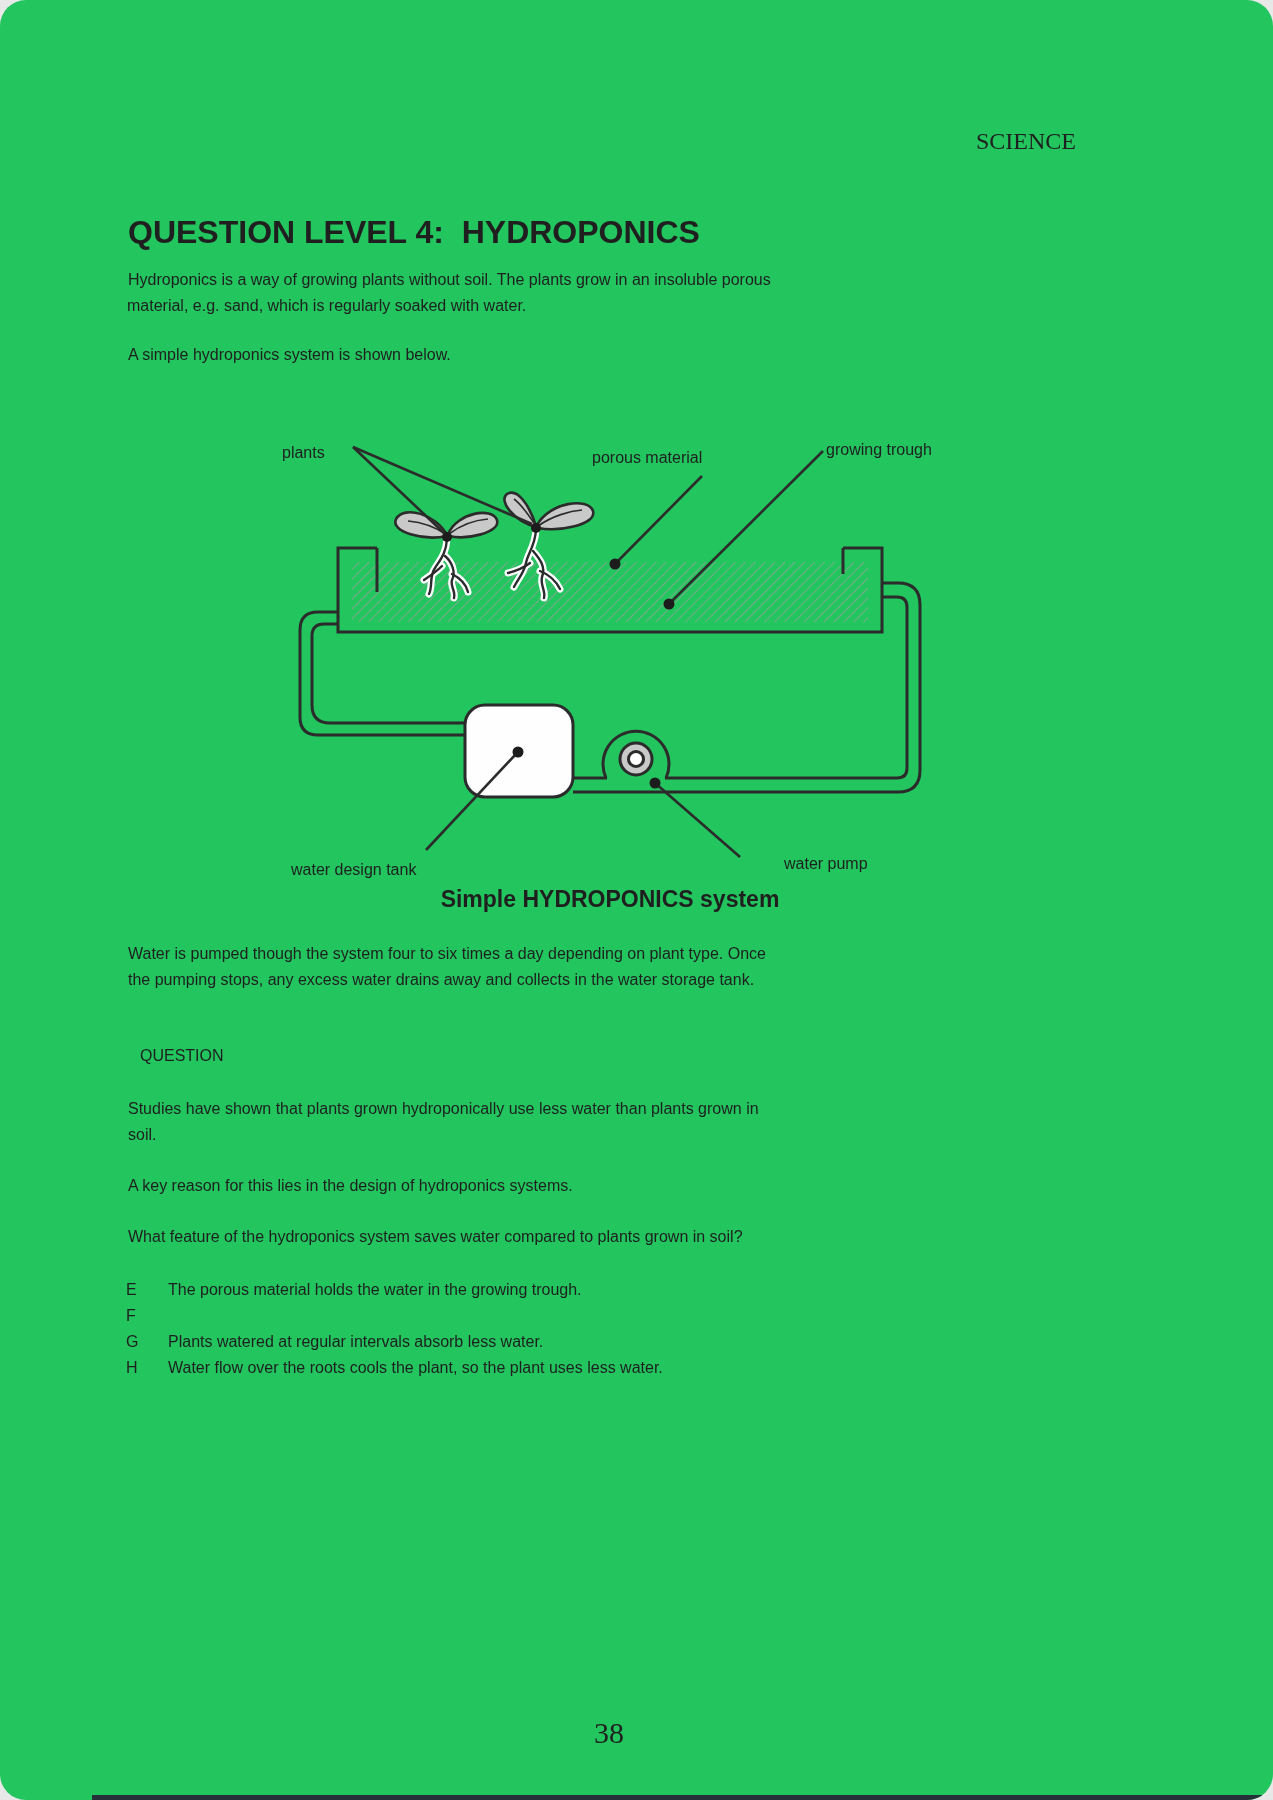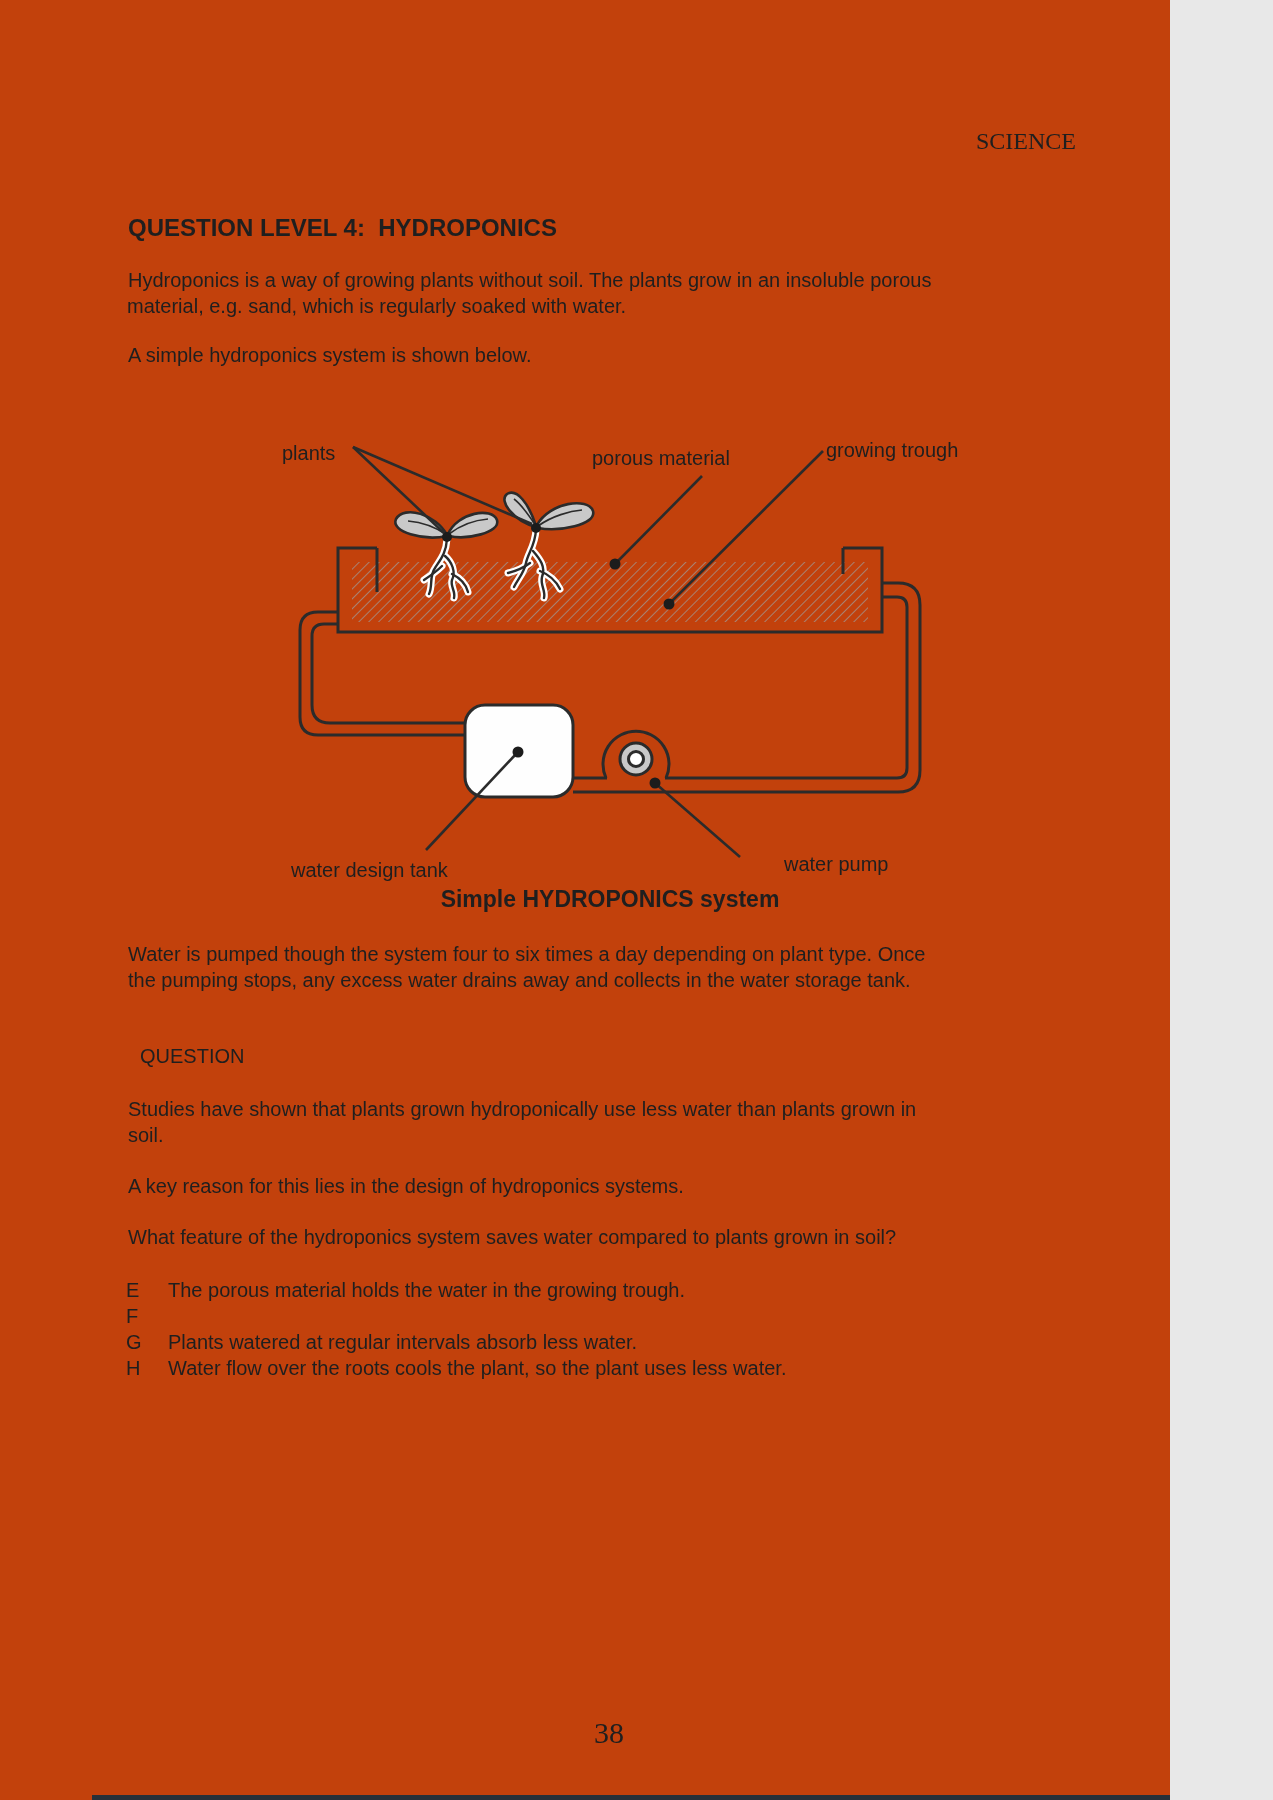--- a/index.html
+++ b/index.html
@@ -1,26 +1,27 @@
 <!DOCTYPE html>
 <html><head>
 <meta charset="utf-8">
 <style>
   html,body{margin:0;padding:0;background:#e8e8e8;}
   .page{
     position:relative;
-    width:1170px;height:1800px;
-    background:#c2410c;
+    width:1273px;height:1800px;
+    background:#22c55e;
     font-family:"Liberation Sans", sans-serif;
     color:#1f1f1f;
     overflow:hidden;
+    border-radius:26px;
   }
   .abs{position:absolute;white-space:pre;}
-  .t{font-size:20px;line-height:26px;}
-  .h{font-size:24px;font-weight:bold;}
+  .t{font-size:16px;line-height:26px;}
+  .h{font-size:32px;font-weight:bold;}
   .serif{font-family:"Liberation Serif", serif;}
   .science{left:976px;top:128px;font-size:24px;}
   .heading{left:128px;top:214px;}
   .p1l1{left:128px;top:267px;}
   .p1l2{left:115px;top:293px;margin-left:12px;}
   .p2{left:128px;top:342px;}
   .lbl-plants{left:282px;top:440px;}
   .lbl-porous{left:592px;top:445px;}
   .lbl-trough{left:826px;top:437px;}
   .lbl-tank{left:291px;top:857px;}

